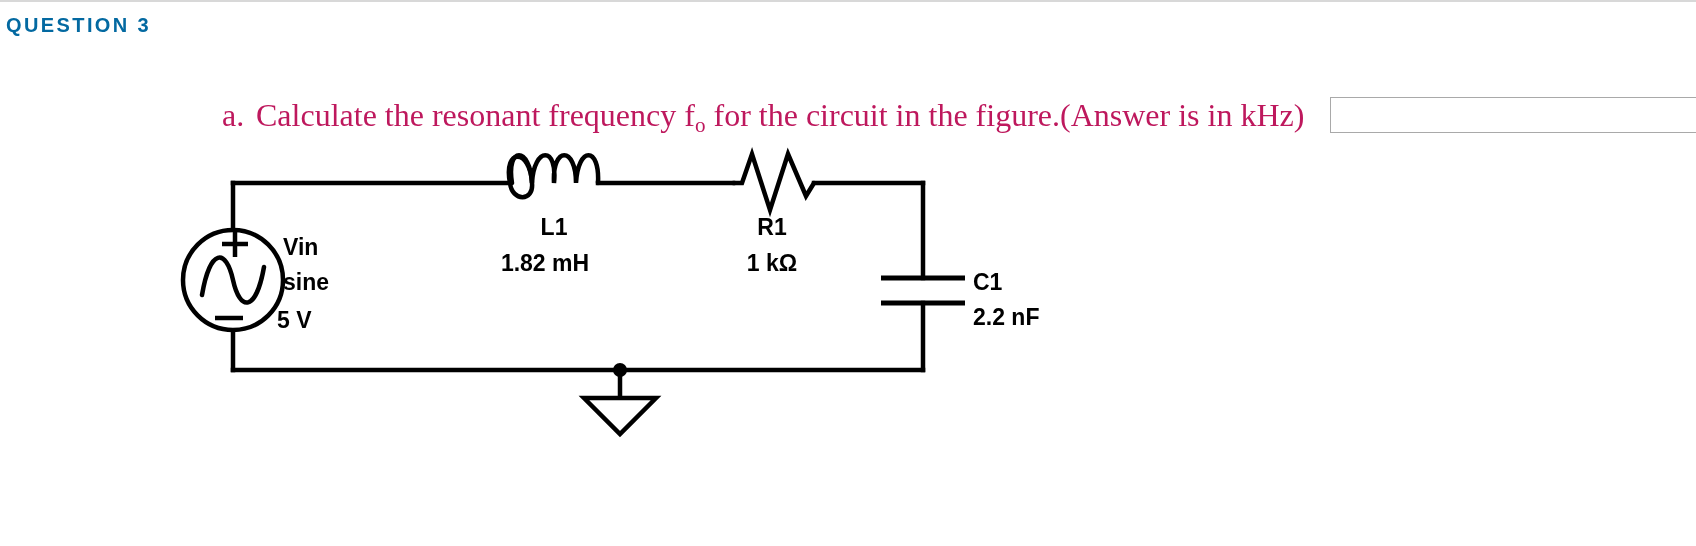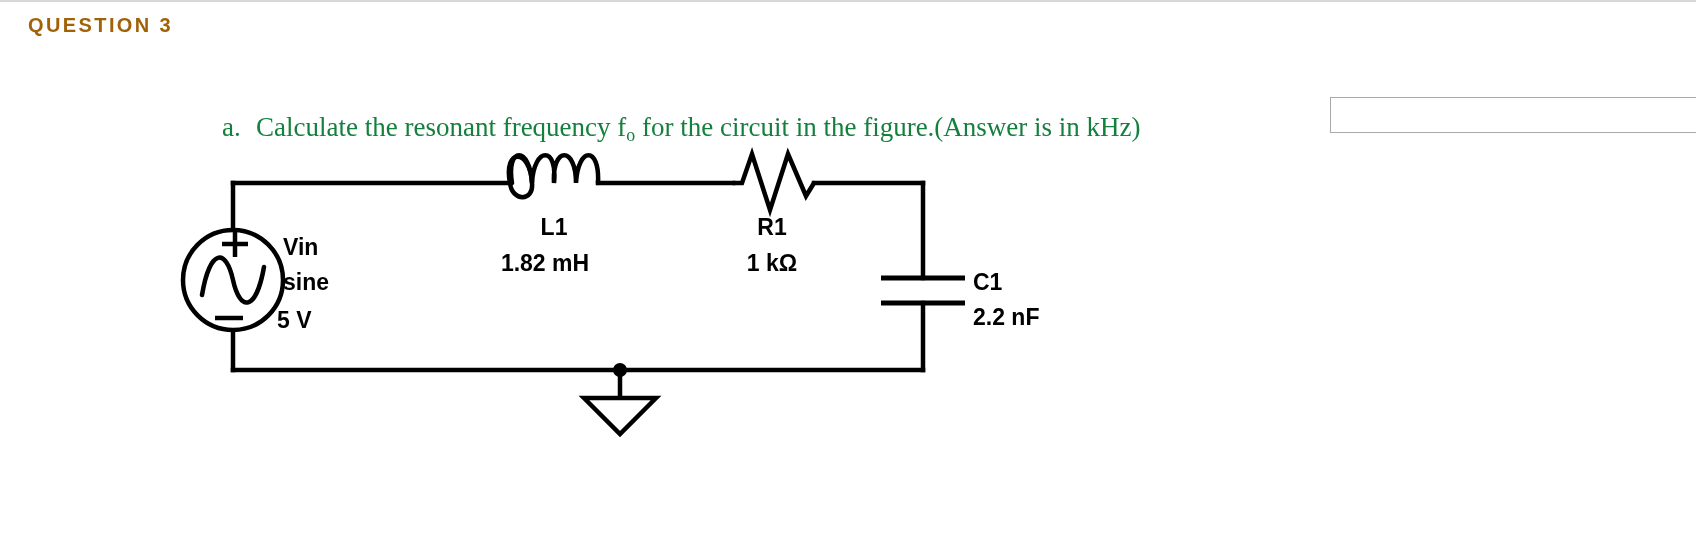--- a/index.html
+++ b/index.html
@@ -17,46 +17,45 @@
   }
   #top-rule {
     position: absolute;
     left: 0; top: 0;
     width: 1696px;
     height: 2px;
     background: #d8d8d8;
   }
   #question-heading {
     position: absolute;
-    left: 28px;
+    left: 6px;
     top: 14px;
     font-family: "Liberation Sans", sans-serif;
     font-weight: bold;
     font-size: 20px;
     letter-spacing: 2.4px;
-    color: #a16207;
+    color: #0369a1;
     white-space: nowrap;
   }
   #question-row {
     position: absolute;
     left: 222px;
     top: 95px;
     width: 1460px;
     height: 44px;
   }
   #question-text {
     position: absolute;
     left: 0;
     top: 0;
     font-family: "Liberation Serif", serif;
-    font-size: 27px;
+    font-size: 32px;
     line-height: 40px;
-    color: #15803d;
+    color: #be185d;
     white-space: nowrap;
-    margin-top: 12px;
   }
   #question-text .item-marker {
     display: inline-block;
     min-width: 34px;
   }
   #question-text sub {
     font-size: 0.66em;
     vertical-align: -0.28em;
   }
   #answer-input {

